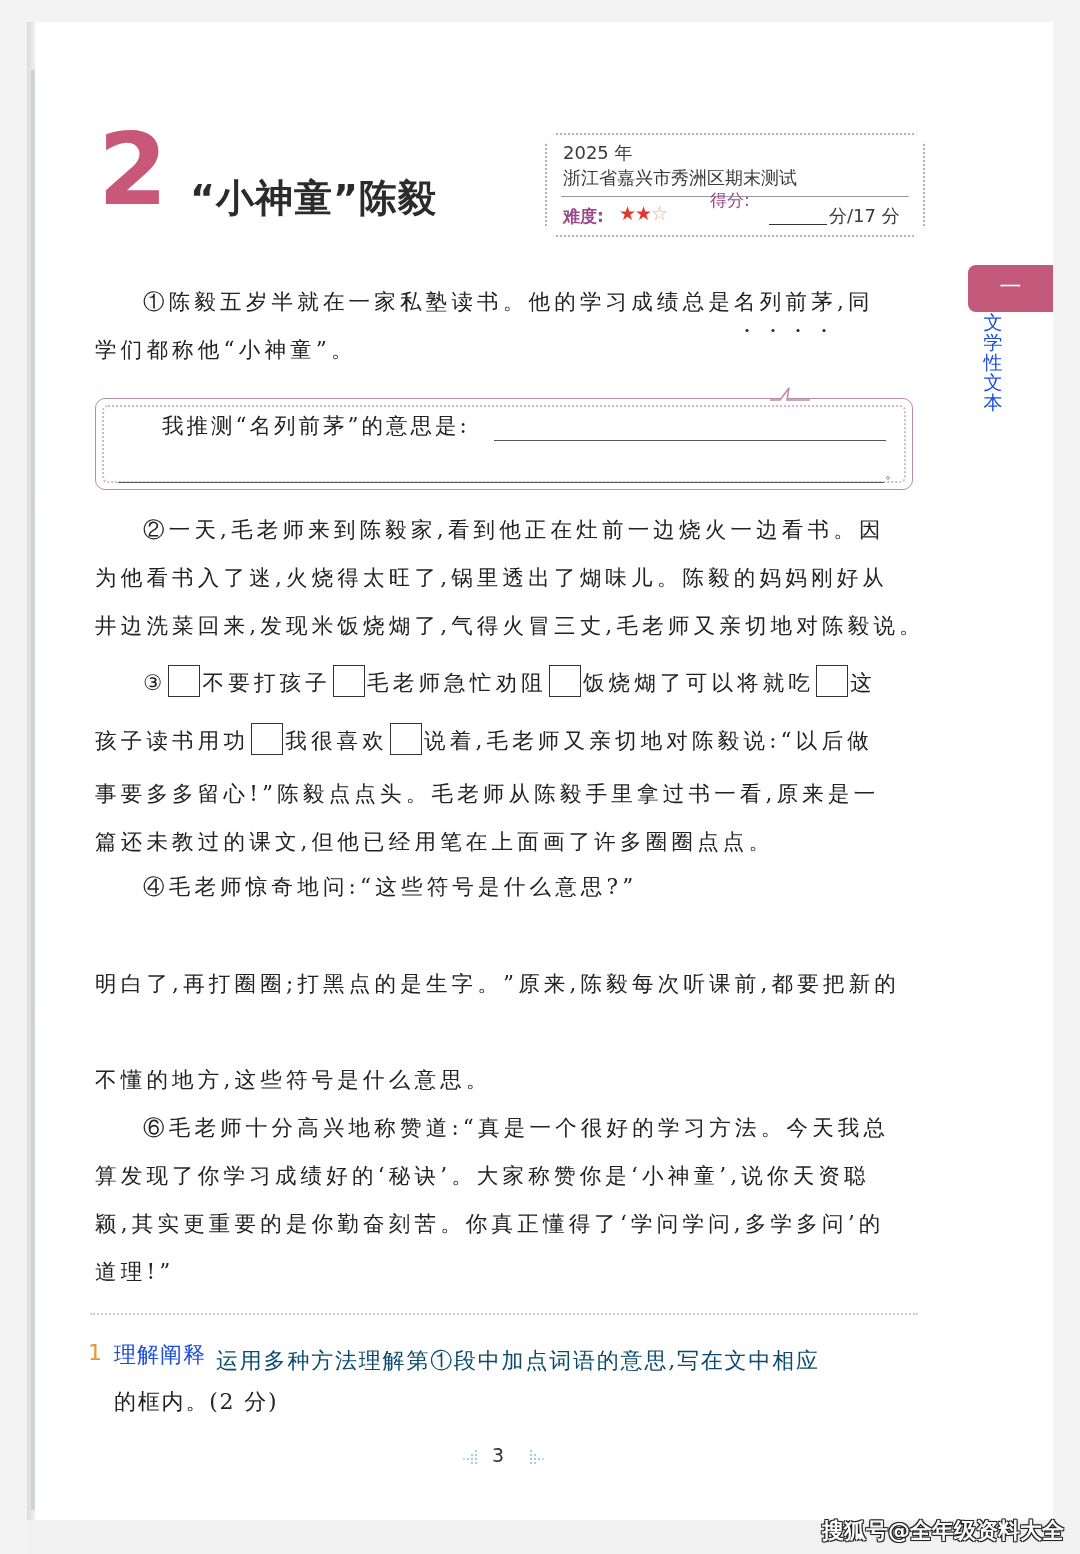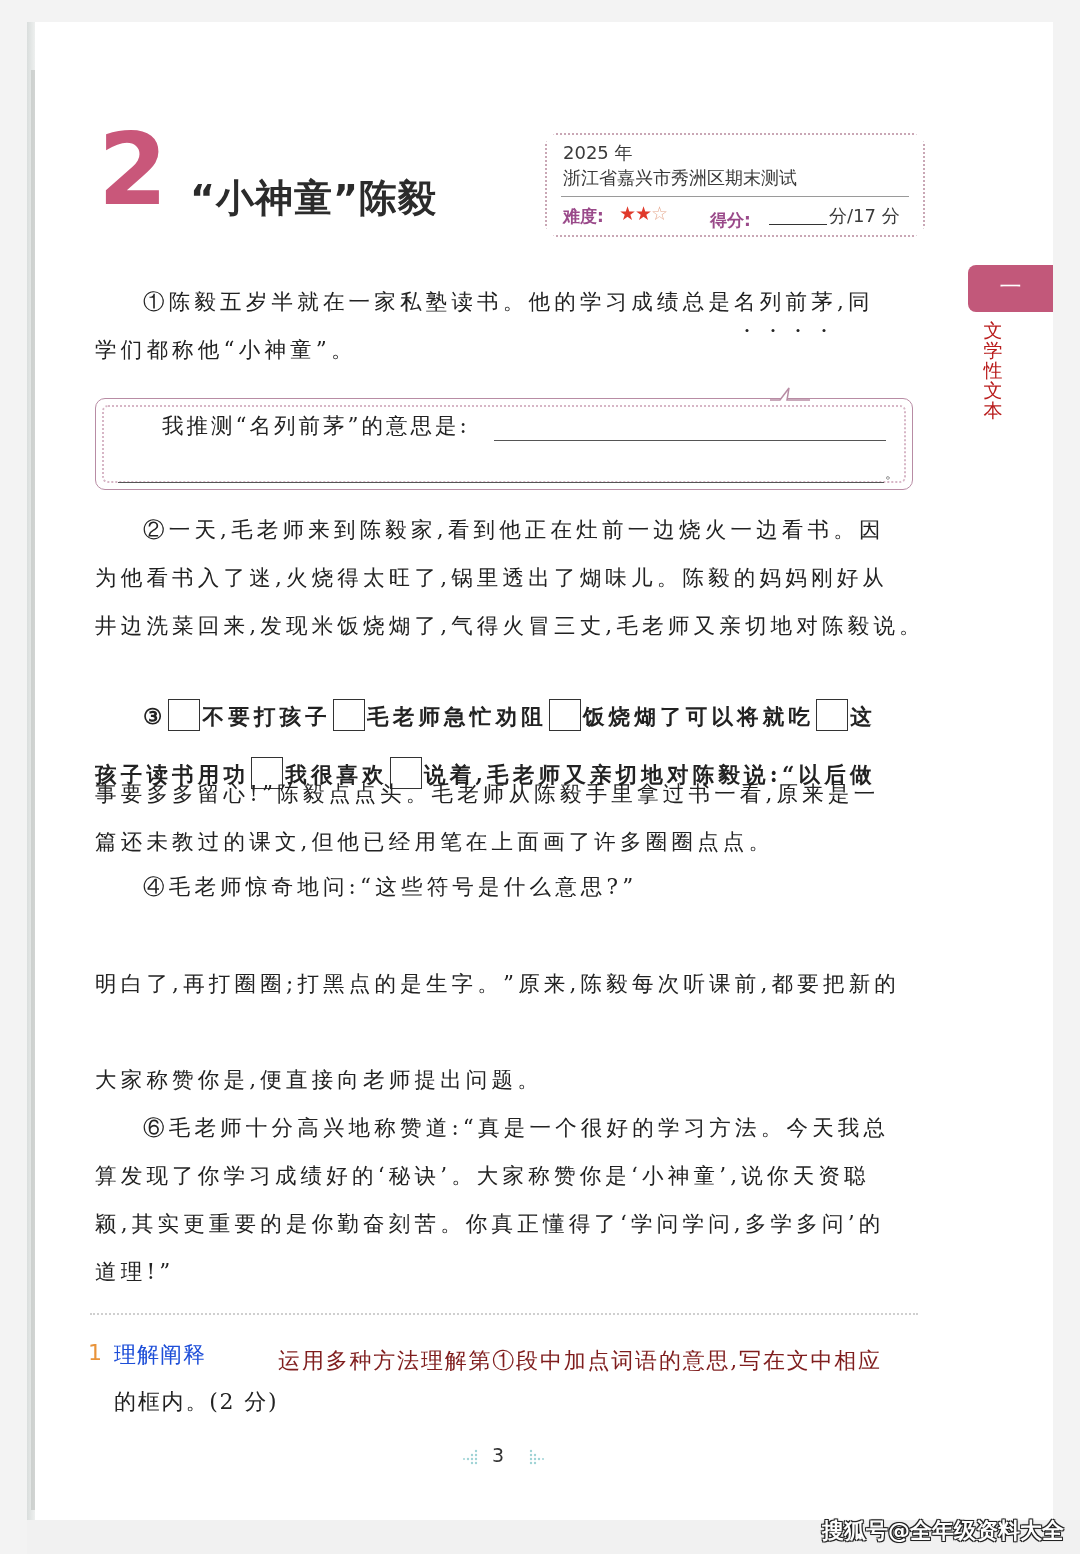--- a/index.html
+++ b/index.html
@@ -45,35 +45,35 @@
     font-family:"DejaVu Sans","Liberation Sans",sans-serif;
     clip-path:polygon(10px 0, calc(100% - 10px) 0, 100% 10px, 100% calc(100% - 10px), calc(100% - 10px) 100%, 10px 100%, 0 calc(100% - 10px), 0 10px);
   }
   .info-year { position:absolute; left:16px; top:6px; font-size:18px; color:#3a3a3a; }
   .info-exam { position:absolute; left:16px; top:31px; font-size:18px; color:#3a3a3a; }
   .info-rule { position:absolute; left:14px; right:14px; top:61px; height:1px; background:#9a9a9a; }
   .info-diff-label { position:absolute; left:16px; top:70px; font-size:17px; font-weight:bold; color:#9a4a8a; }
   .stars { position:absolute; left:72px; top:67px; font-size:19px; letter-spacing:-1px; }
   .star-filled { color:#e0392b; }
   .star-empty { color:#e6a98f; }
-  .info-score-label { position:absolute; left:163px; top:74px; font-size:17px; font-weight:bold; color:#9a4a8a; }
+  .info-score-label { position:absolute; left:163px; top:54px; font-size:17px; font-weight:normal; color:#9a4a8a; }
   .score-blank { position:absolute; left:222px; top:89px; width:58px; height:1px; background:#333; }
   .score-total { position:absolute; left:282px; top:69px; font-size:18px; color:#3a3a3a; }
 
   
   .unit-tab {
     position:absolute; left:968px; top:265px; width:85px; height:47px;
     background:#c2587a; border-radius:8px 0 0 8px;
     color:#fff; font-family:"DejaVu Sans","Liberation Sans",sans-serif;
     font-size:22px; text-align:center; line-height:44px;
   }
   .unit-vertical {
-    position:absolute; left:982px; top:320px; width:22px;
-    font-family:"DejaVu Sans","Liberation Sans",sans-serif;
-    font-size:19px; line-height:20px; color:#b91c1c; text-align:center;
+    position:absolute; left:982px; top:312px; width:22px;
+    font-family:"DejaVu Sans","Liberation Sans",sans-serif;
+    font-size:19px; line-height:20px; color:#1d4ed8; text-align:center;
     word-break:break-all;
   }
 
   
   .para {
     position:absolute; left:95px; width:830px;
     font-size:21.5px; line-height:48px; letter-spacing:4.2px;
     color:#222; text-align:justify;
   }
   .para .indent { display:inline-block; width:48px; }
@@ -121,22 +121,22 @@
     position:absolute; left:88px; top:1340px;
     font-family:"DejaVu Sans","Liberation Sans",sans-serif;
     font-size:22px; color:#e8933a;
   }
   .q-type {
     position:absolute; left:114px; top:1340px;
     font-family:Liberation Sans, sans-serif;
     font-size:22px; color:#1d4ed8; letter-spacing:1px;
   }
   .q-text {
-    position:absolute; left:230px; top:1338px; width:700px;
-    font-size:22px; color:#7f1d1d; letter-spacing:1.8px; line-height:46px;text-align:center;
+    position:absolute; left:216px; top:1338px; width:700px;
+    font-size:22px; color:#0c4a6e; letter-spacing:1.8px; line-height:46px;
   }
   .q-text-2 {
     position:absolute; left:114px; top:1384px;
     font-size:22px; color:#222; letter-spacing:1.8px; line-height:36px;
   }
 
   
   .page-num {
     position:absolute; left:492px; top:1444px;
     font-family:"DejaVu Sans","Liberation Sans",sans-serif;
@@ -199,38 +199,38 @@
 <div class="answer-line-1"></div>
 <div class="answer-line-2"></div>
 <div class="answer-period">。</div>
 
 <div class="para" style="top:506px;">
   <span class="indent"></span><span>②一天,毛老师来到陈毅家,看到他正在灶前一边烧火一边看书。因</span><br>
   <span>为他看书入了迷,火烧得太旺了,锅里透出了煳味儿。陈毅的妈妈刚好从</span><br>
   <span>井边洗菜回来,发现米饭烧煳了,气得火冒三丈,毛老师又亲切地对陈毅说。</span>
 </div>
 
-<div class="para" style="top:688px; line-height:58px;font-weight:bold;">
+<div class="para" style="top:654px; line-height:58px;">
   <span class="indent"></span><span>③</span><span class="blank-box"></span><span>不要打孩子</span><span class="blank-box"></span><span>毛老师急忙劝阻</span><span class="blank-box"></span><span>饭烧煳了可以将就吃</span><span class="blank-box"></span><span>这</span><br>
   <span>孩子读书用功</span><span class="blank-box"></span><span>我很喜欢</span><span class="blank-box"></span><span>说着,毛老师又亲切地对陈毅说:“以后做</span>
 </div>
 <div class="para" style="top:770px;">
   <span>事要多多留心!”陈毅点点头。毛老师从陈毅手里拿过书一看,原来是一</span><br>
   <span>篇还未教过的课文,但他已经用笔在上面画了许多圈圈点点。</span>
 </div>
 
 <div class="para" style="top:863px;">
   <span class="indent"></span><span>④毛老师惊奇地问:“这些符号是什么意思?”</span>
 </div>
 
 <div class="para" style="top:912px;">
   <span class="indent"></span><br>
   <span>明白了,再打圈圈;打黑点的是生字。”原来,陈毅每次听课前,都要把新的</span><br>
   <br>
-  <span>大家称赞你是,便直接向老师提出问题。</span>
+  <span>不懂的地方,这些符号是什么意思。</span>
 </div>
 
 <div class="para" style="top:1104px;">
   <span class="indent"></span><span>⑥毛老师十分高兴地称赞道:“真是一个很好的学习方法。今天我总</span><br>
   <span>算发现了你学习成绩好的‘秘诀’。大家称赞你是‘小神童’,说你天资聪</span><br>
   <span>颖,其实更重要的是你勤奋刻苦。你真正懂得了‘学问学问,多学多问’的</span><br>
   <span>道理!”</span>
 </div>
 
 <div class="sep"></div>

